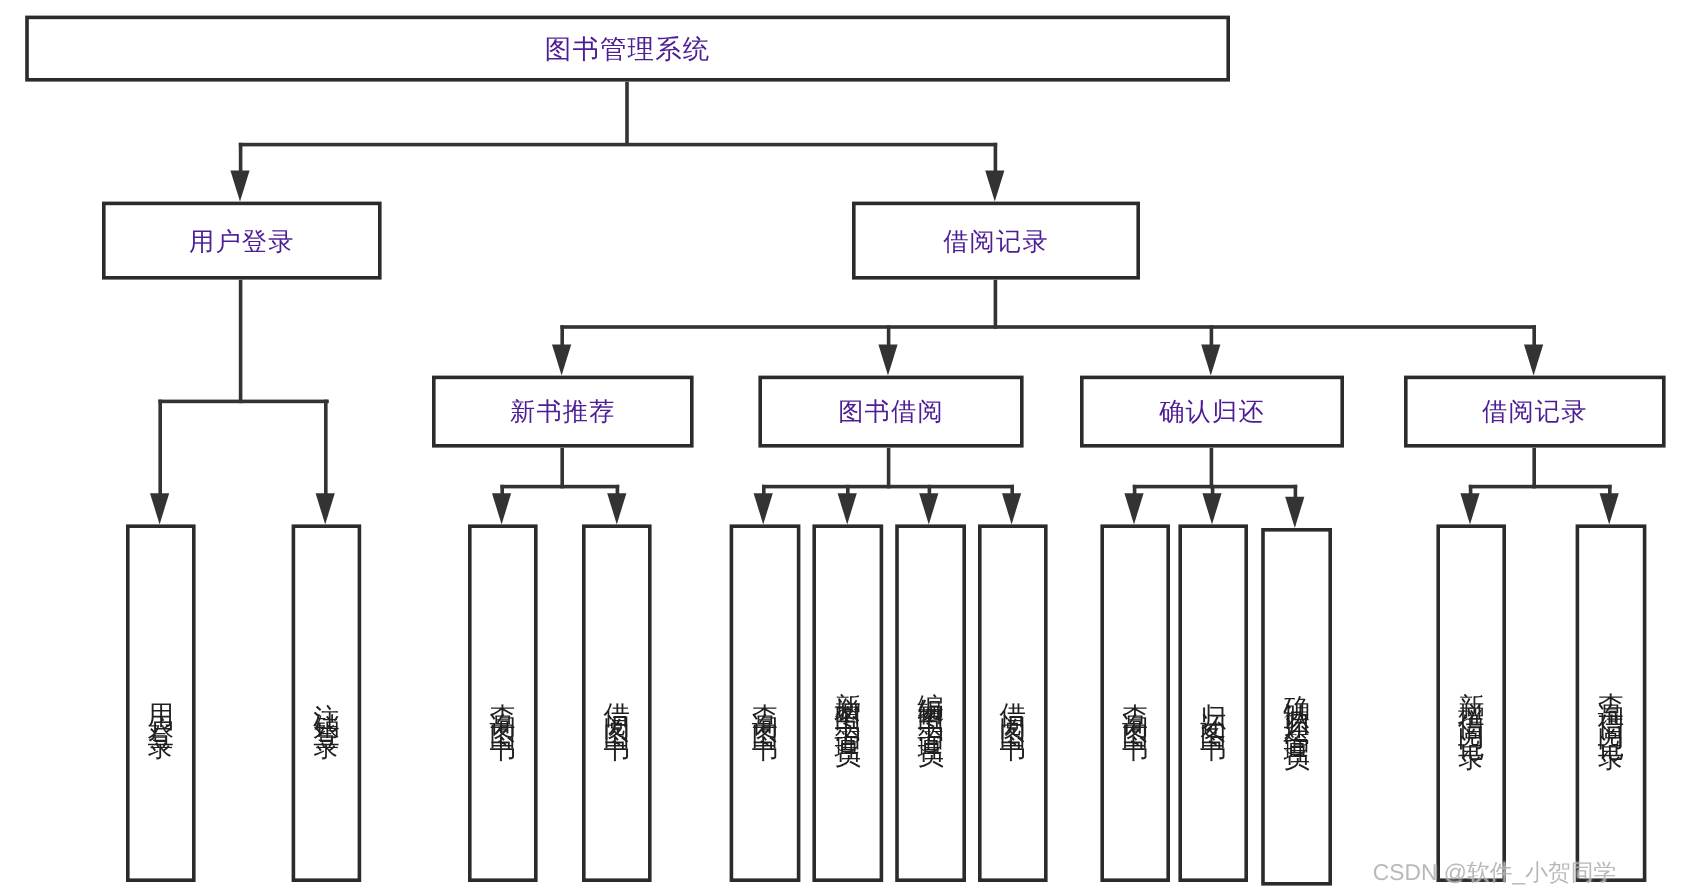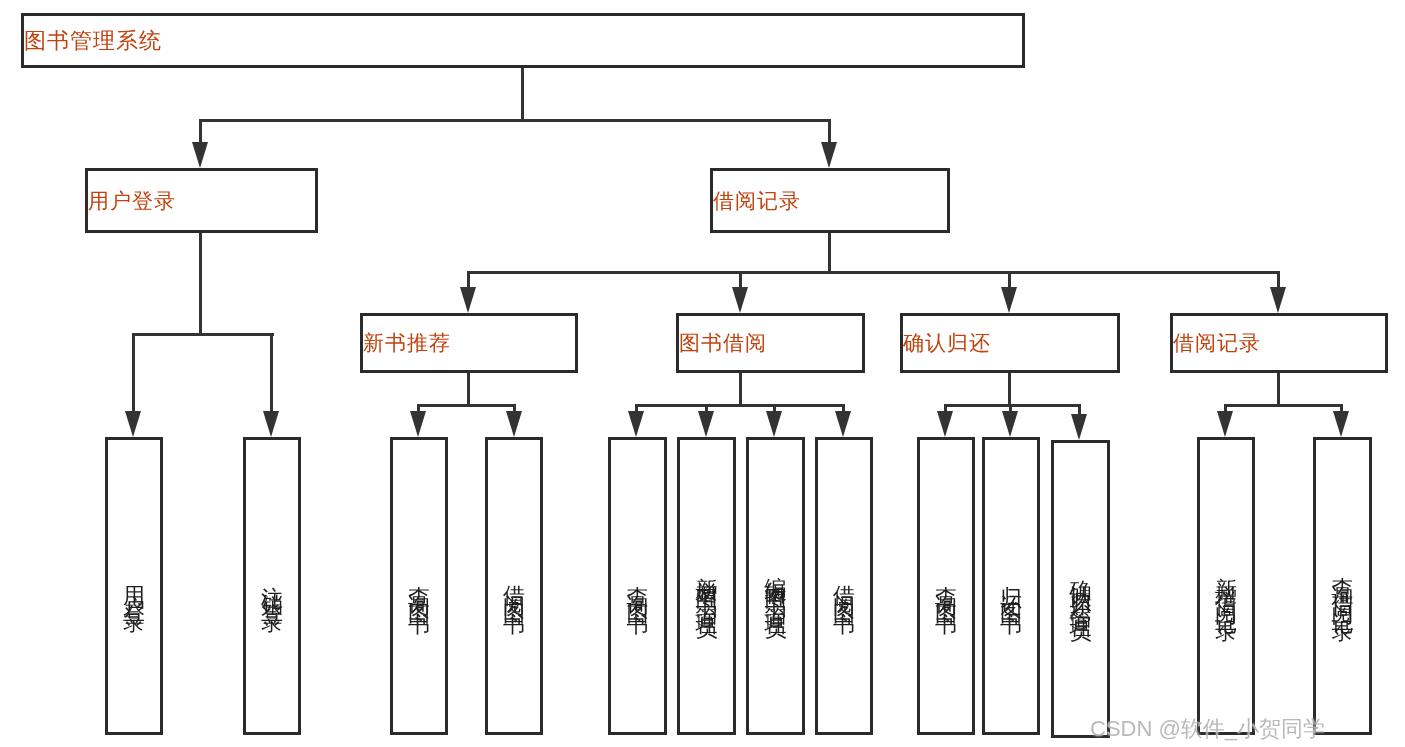--- a/index.html
+++ b/index.html
@@ -9,23 +9,23 @@
     background:#ffffff;
     font-family:"Liberation Sans","DejaVu Sans",sans-serif;
     color:#222222;
     overflow:hidden;
   }
   .node{
     position:absolute;
     box-sizing:border-box;
     border:3px solid #2b2b2b;
     background:#ffffff;
-    display:flex;align-items:center;justify-content:flex-start;
+    display:flex;align-items:center;justify-content:center;
     font-size:21px;
-    color:#c2410c;
+    color:#4c1d95;
     letter-spacing:1px;
     z-index:2;
   }
   .node.title{font-size:22px;}
   .vnode{
     position:absolute;
     box-sizing:border-box;
     border:3px solid #2b2b2b;
     background:#ffffff;
     display:flex;align-items:center;justify-content:center;
@@ -40,22 +40,22 @@
   }
   .hline,.vline{position:absolute;background:#333333;z-index:1;}
   .arrow{
     position:absolute;width:0;height:0;z-index:1;
     border-left:8px solid transparent;
     border-right:8px solid transparent;
     border-top:26px solid #333333;
   }
   .watermark{
     position:absolute;
-    left:1090px;top:714px;
-    font-size:22px;
+    left:1144px;top:714px;
+    font-size:19px;
     color:rgba(168,168,168,0.8);
     text-shadow:0 0 2px #ffffff;
     white-space:nowrap;
     z-index:5;
     text-align:center;
   }
 </style>
 </head>
 <body>
 
@@ -93,21 +93,21 @@
   <div class="vline" style="left:739px;top:271px;width:3px;height:20px;"></div>
   <div class="arrow" style="left:732px;top:287px;"></div>
   <div class="vline" style="left:1008px;top:271px;width:3px;height:20px;"></div>
   <div class="arrow" style="left:1001px;top:287px;"></div>
   <div class="vline" style="left:1277px;top:271px;width:3px;height:20px;"></div>
   <div class="arrow" style="left:1270px;top:287px;"></div>
 
   <div class="node" style="left:360px;top:313px;width:218px;height:60px;font-family:Liberation Mono, monospace;">
     <span>新书推荐</span>
   </div>
-  <div class="node" style="left:632px;top:313px;width:189px;height:60px;margin-left:44px;">
+  <div class="node" style="left:632px;top:313px;width:221px;height:60px;">
     <span>图书借阅</span>
   </div>
   <div class="node" style="left:900px;top:313px;width:220px;height:60px;">
     <span>确认归还</span>
   </div>
   <div class="node" style="left:1170px;top:313px;width:218px;height:60px;">
     <span>借阅记录</span>
   </div>
 
   <div class="vline" style="left:467px;top:373px;width:3px;height:34px;"></div>

